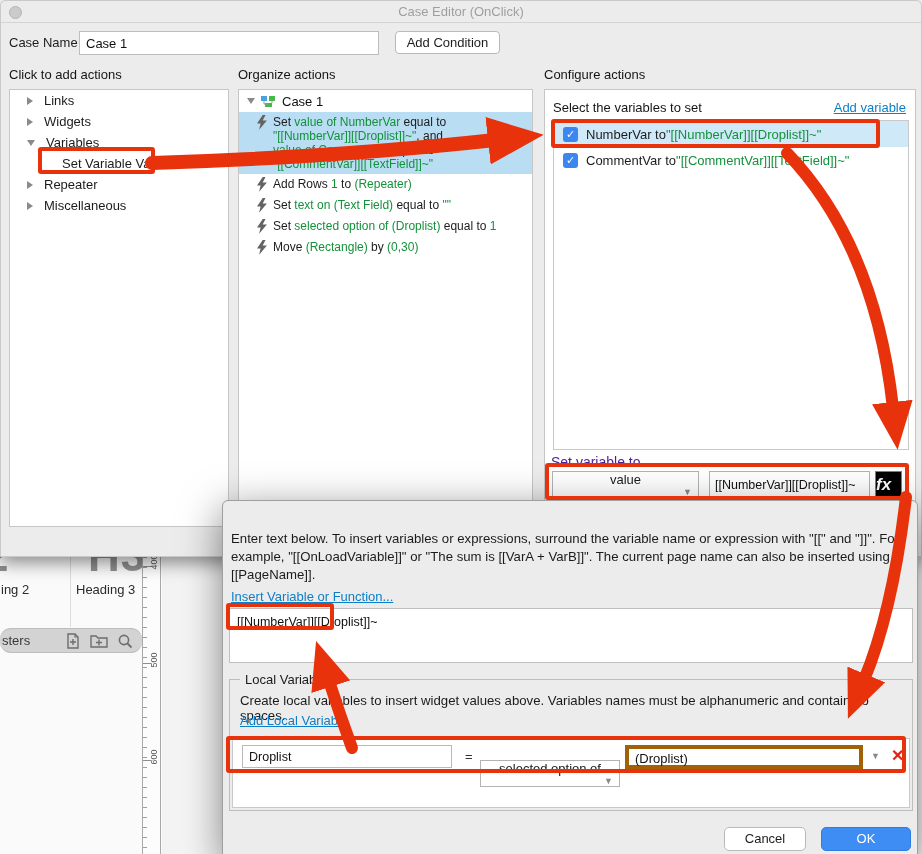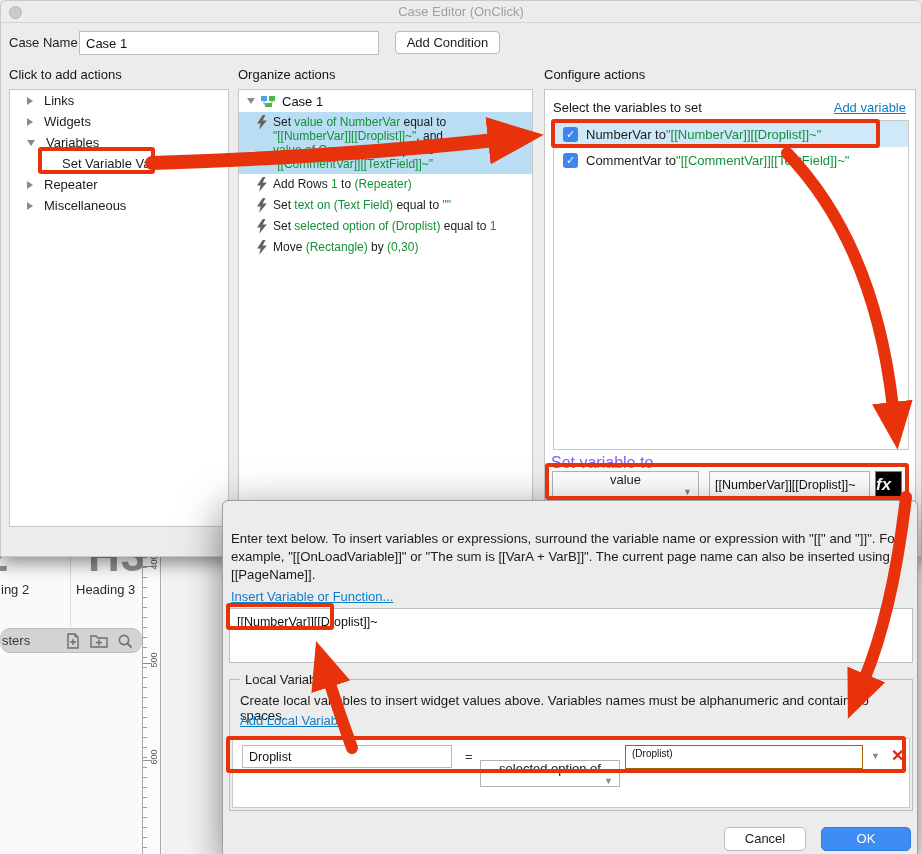--- a/index.html
+++ b/index.html
@@ -49,21 +49,21 @@
   .action.selected{background:#b9ddf2;}
   .action .bolt{flex:0 0 14px;margin-right:4px;margin-top:0;}
   .c-k{color:#1c1c1c;} .c-g{color:#13913a;}
   #right-box{position:absolute;left:543px;top:88px;width:372px;height:415px;background:#fff;border:1px solid #c6c6c6;}
   #rb-head{position:absolute;left:8px;top:10px;font-size:13px;color:#151515;}
   #add-variable-link{position:absolute;right:9px;top:10px;font-size:13px;color:#0d7ec7;text-decoration:underline;}
   #varlist{position:absolute;left:8px;top:30px;width:356px;height:330px;background:#fff;border:1px solid #c9c9c9;overflow:hidden;}
   .varrow{display:flex;align-items:center;height:26px;font-size:13px;padding-left:9px;}
   .varrow.selected{background:#cfe9f8;}
   .cb{flex:0 0 15px;height:15px;background:#3b86f0;border-radius:3px;color:#fff;font-size:11px;line-height:15px;text-align:center;margin-right:8px;}
-  #set-variable-to{position:absolute;left:6px;top:364px;font-size:16px;color:#8b5cf6;}
+  #set-variable-to{position:absolute;left:6px;top:364px;font-size:14px;color:#4c1d95;}
   .dropdown{position:absolute;height:27px;background:#fff;border:1px solid #b3b3b3;font-size:13px;color:#1b1b1b;display:flex;align-items:center;padding:0 6px;flex-direction:column;}
   .dropdown .darr{margin-left:auto;color:#8a8a8a;font-size:9px;}
   #dd-value{left:7px;top:381px;width:147px;}
   #value-input{position:absolute;left:164px;top:381px;width:161px;height:27px;border:1px solid #b3b3b3;background:#fff;font-size:12.5px;padding:0 5px;color:#111;}
   #fx-btn{position:absolute;left:330px;top:381px;width:27px;height:27px;background:#000000;border:1px solid #4e88c4;color:#fff;font-size:17px;font-style:italic;font-weight:bold;line-height:25px;}
 
   
   #edit-text{position:absolute;left:222px;top:500px;width:696px;height:360px;background:#ececec;
     border:1px solid #9f9f9f;border-radius:6px 6px 0 0;box-shadow:0 10px 40px rgba(0,0,0,.5);}
   #et-titlebar{position:absolute;left:0;top:0;right:0;height:24px;background:#e7e7e7;border-bottom:1px solid #c8c8c8;border-radius:6px 6px 0 0;}
@@ -73,21 +73,21 @@
   #insert-link{position:absolute;left:8px;top:88px;font-size:13px;color:#0d7ec7;text-decoration:underline;}
   #et-textarea{position:absolute;left:6px;top:107px;width:684px;height:55px;background:#fff;border:1px solid #bfbfbf;font-size:12.5px;color:#111;padding:6px 7px;}
   #lv-group{position:absolute;left:6px;top:178px;width:684px;height:132px;border:1px solid #bdbdbd;}
   #lv-legend{position:absolute;left:10px;top:-8px;background:#ececec;padding:0 5px;font-size:13px;color:#1b1b1b;}
   #lv-desc{position:absolute;left:10px;top:13px;width:664px;font-size:13.2px;color:#1b1b1b;}
   #add-local-link{position:absolute;left:10px;top:33px;font-size:13px;color:#0d7ec7;text-decoration:underline;}
   #lv-rows{position:absolute;left:2px;top:58px;width:678px;height:70px;background:#fff;border:1px solid #c9c9c9;padding-left:30px;}
   #lv-name-input{position:absolute;left:9px;top:6px;width:210px;height:23px;border:1px solid #b9b9b9;background:#fff;font-size:12.5px;padding:0 6px;color:#111;}
   #lv-eq{position:absolute;left:232px;top:10px;font-size:13px;color:#333;}
   #lv-type-dd{left:247px;top:5px;width:140px;margin-top:16px;}
-  #lv-widget-combo{position:absolute;left:392px;top:6px;width:238px;height:24px;border:1px solid #a16207;background:#fff;font-size:10px;padding:2px 6px;color:#111;}
+  #lv-widget-combo{position:absolute;left:392px;top:6px;width:238px;height:24px;border:4px solid #a16207;background:#fff;font-size:13px;padding:2px 6px;color:#111;}
   #lv-widget-arrow{position:absolute;left:638px;top:12px;color:#8a8a8a;font-size:9px;}
   #lv-delete{position:absolute;left:658px;top:7px;color:#e0251b;font-size:16px;font-weight:bold;}
   #cancel-btn{position:absolute;left:501px;top:326px;width:82px;height:24px;background:#fff;border:1px solid #b9b9b9;border-radius:5px;font-size:13px;color:#1c1c1c;text-align:center;line-height:22px;}
   #ok-btn{position:absolute;left:598px;top:326px;width:90px;height:24px;background:#3d8df5;border:1px solid #2f7ce2;border-radius:5px;font-size:13px;color:#fff;text-align:center;line-height:22px;}
 
   
   #annot{position:absolute;inset:0;pointer-events:none;}
   .rbox{position:absolute;border:4px solid #e8320c;border-radius:3px;}
   #rb1{left:38px;top:147px;width:117px;height:27px;}
   #rb2{left:551px;top:119px;width:329px;height:29px;}

